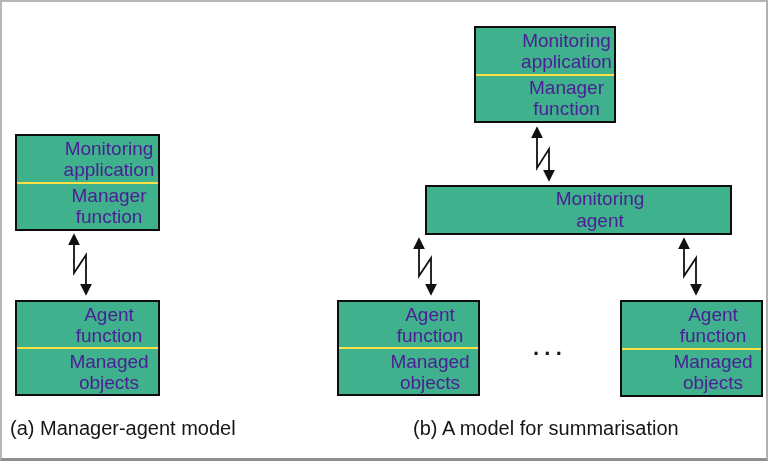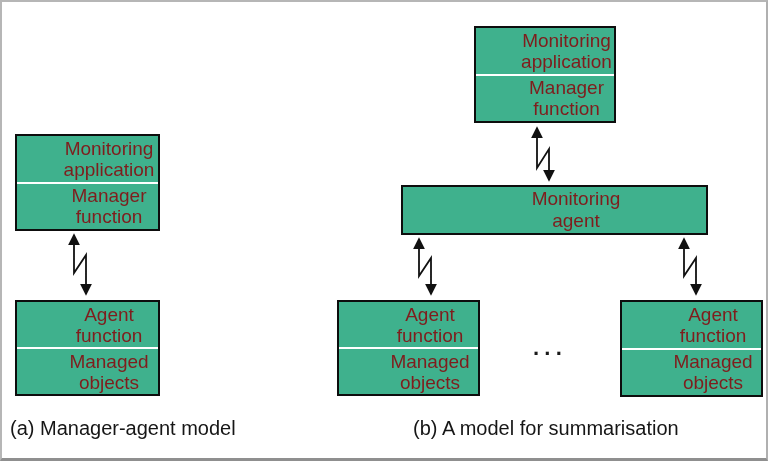--- a/index.html
+++ b/index.html
@@ -25,24 +25,24 @@
     flex-direction:column;
   }
   .cell{
     flex:1 1 0;
     display:flex;
     align-items:center;
     justify-content:center;
     text-align:center;
     font-size:19px;
     line-height:21px;
-    color:#7f1d1d;
+    color:#4c1d95;
     padding-left:43px;
   }
-  .cell + .cell{border-top:2px solid #ffffff;}
+  .cell + .cell{border-top:2px solid #fde047;}
   .txt{max-width:122px;margin:0 auto;}
   .txt-narrow{max-width:112px;margin:0 auto;}
   .caption{
     position:absolute;
     font-size:20px;
     line-height:24px;
     color:#161616;
     white-space:nowrap;
   }
   .dots{
@@ -79,21 +79,21 @@
 
   <div class="gbox" style="left:472px;top:24px;width:142px;height:97px;">
     <div class="cell">
       <div class="txt">Monitoring application</div>
     </div>
     <div class="cell">
       <div class="txt">Manager function</div>
     </div>
   </div>
 
-  <div class="gbox" style="left:399px;top:183px;width:307px;height:50px;">
+  <div class="gbox" style="left:423px;top:183px;width:307px;height:50px;">
     <div class="cell" style="font-size:19px;line-height:22px;">
       <div class="txt-narrow">Monitoring agent</div>
     </div>
   </div>
 
   <div class="gbox" style="left:335px;top:298px;width:143px;height:96px;">
     <div class="cell">
       <div class="txt">Agent function</div>
     </div>
     <div class="cell">

